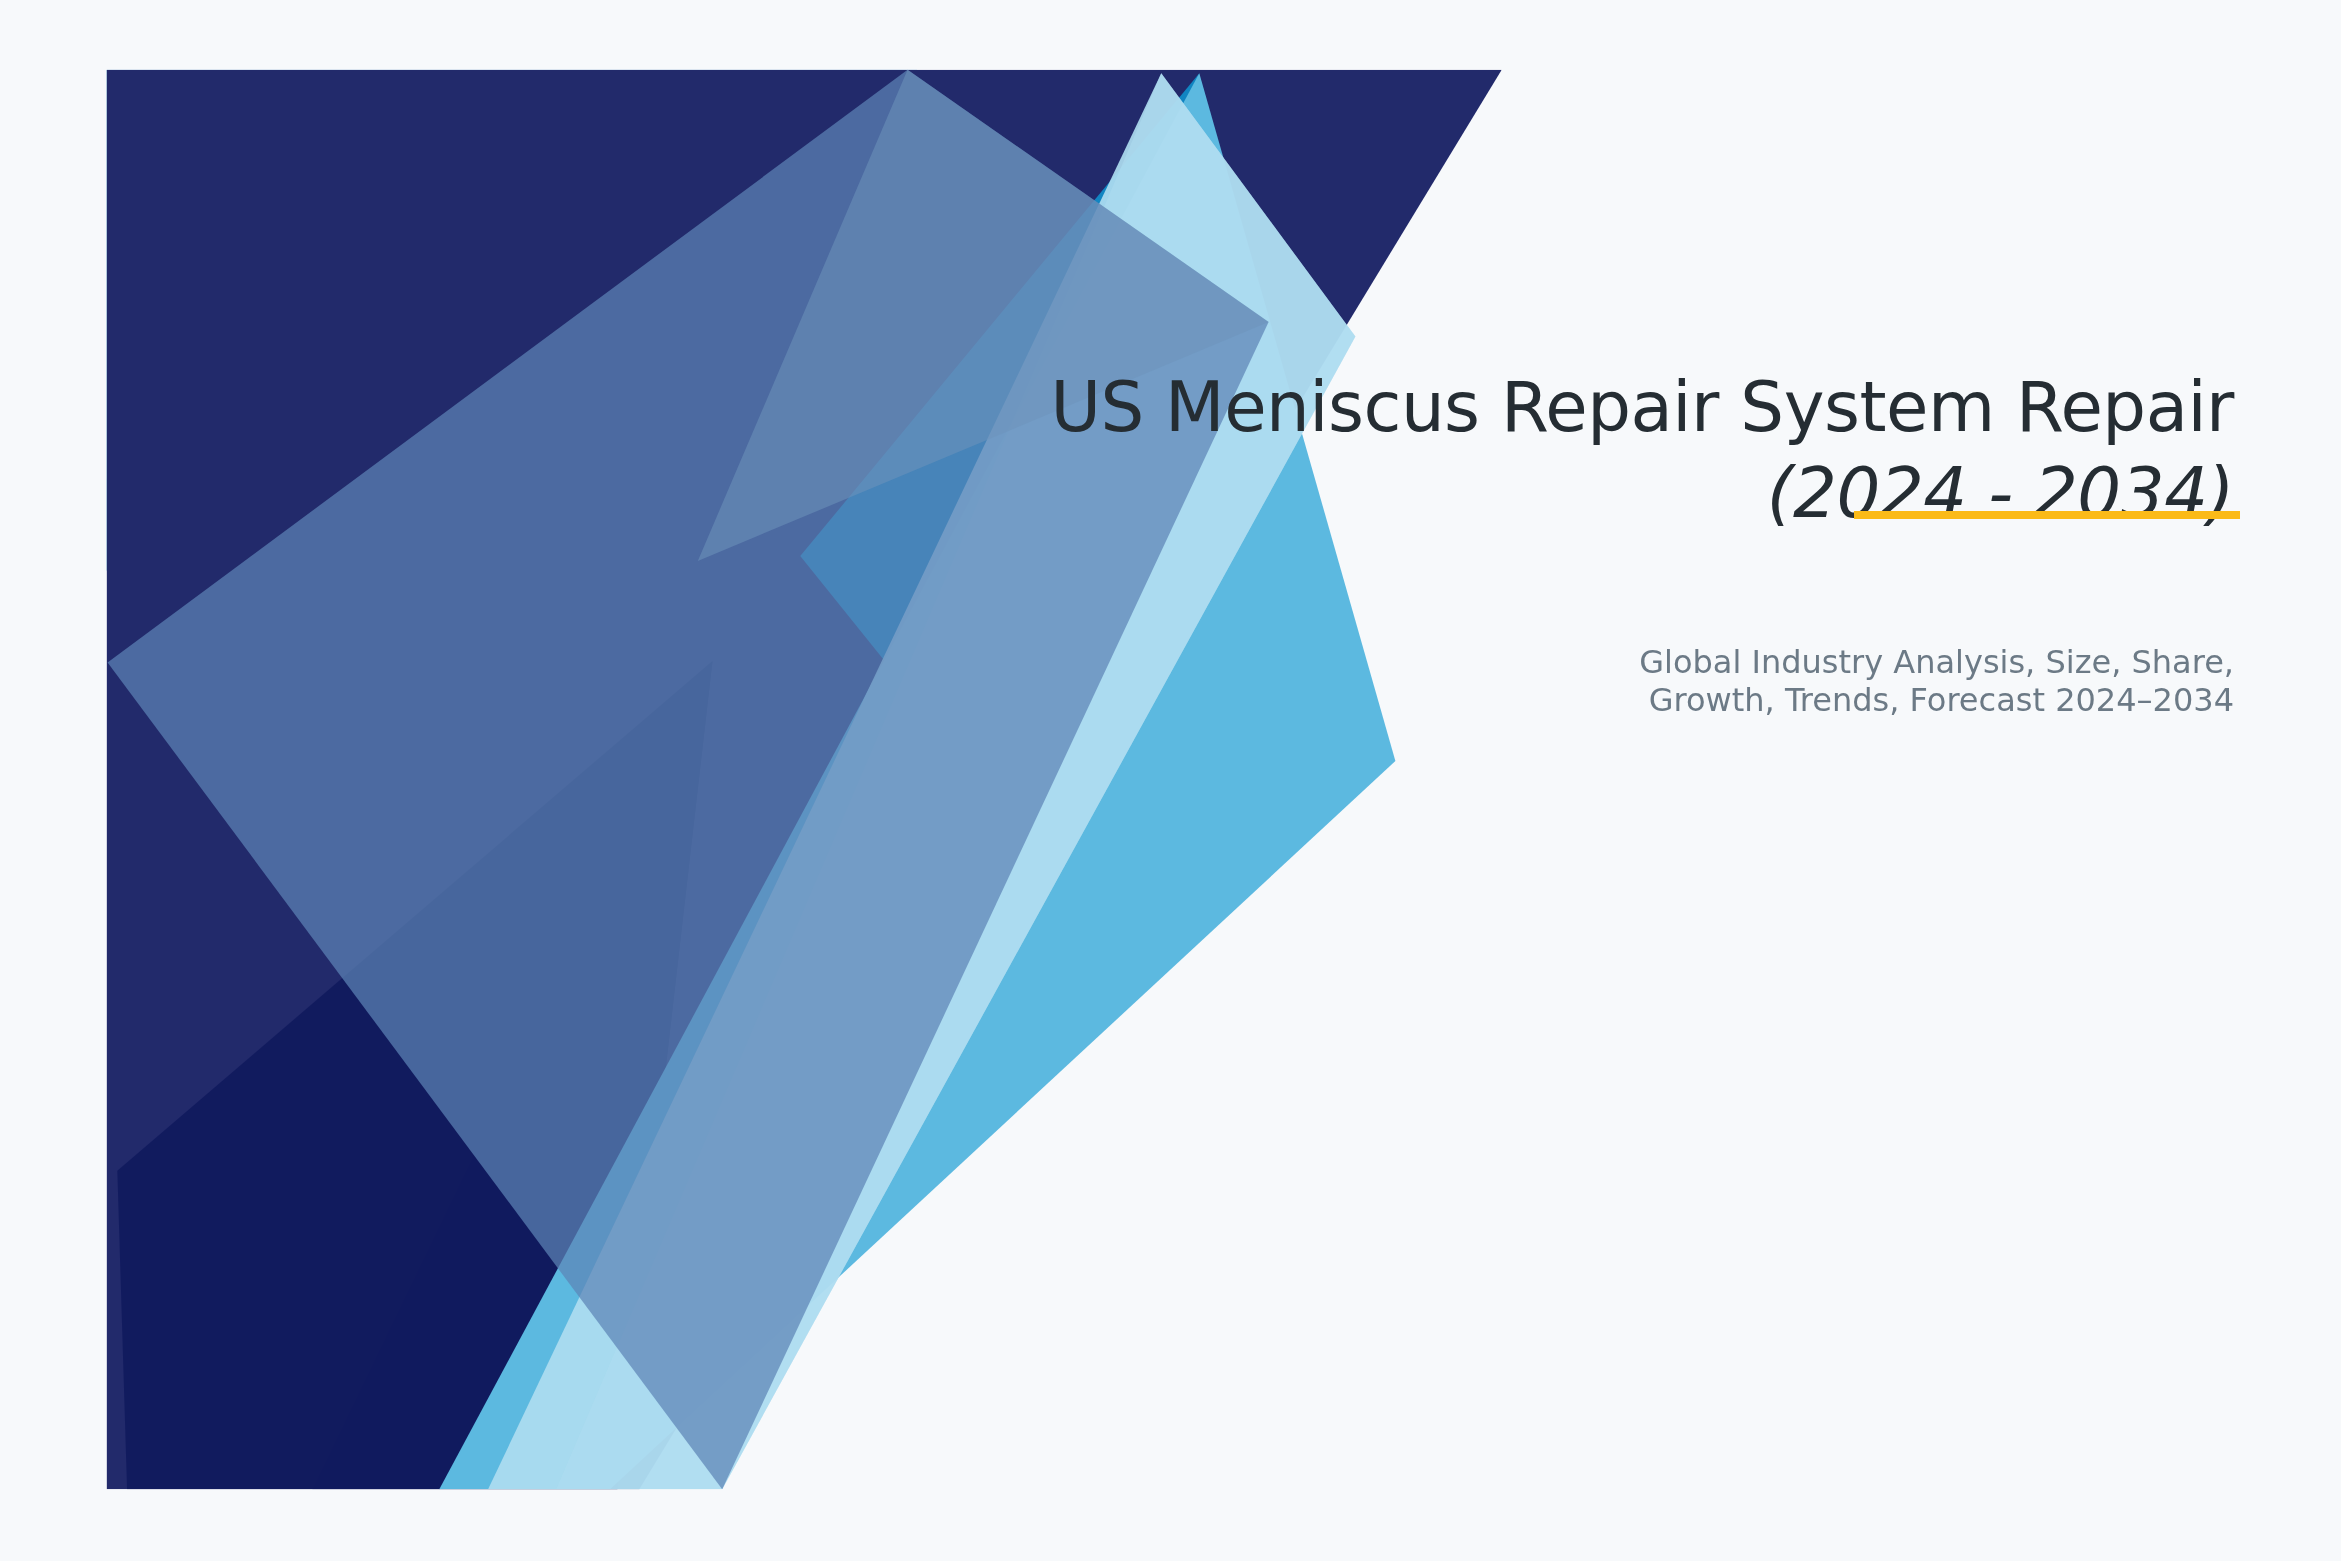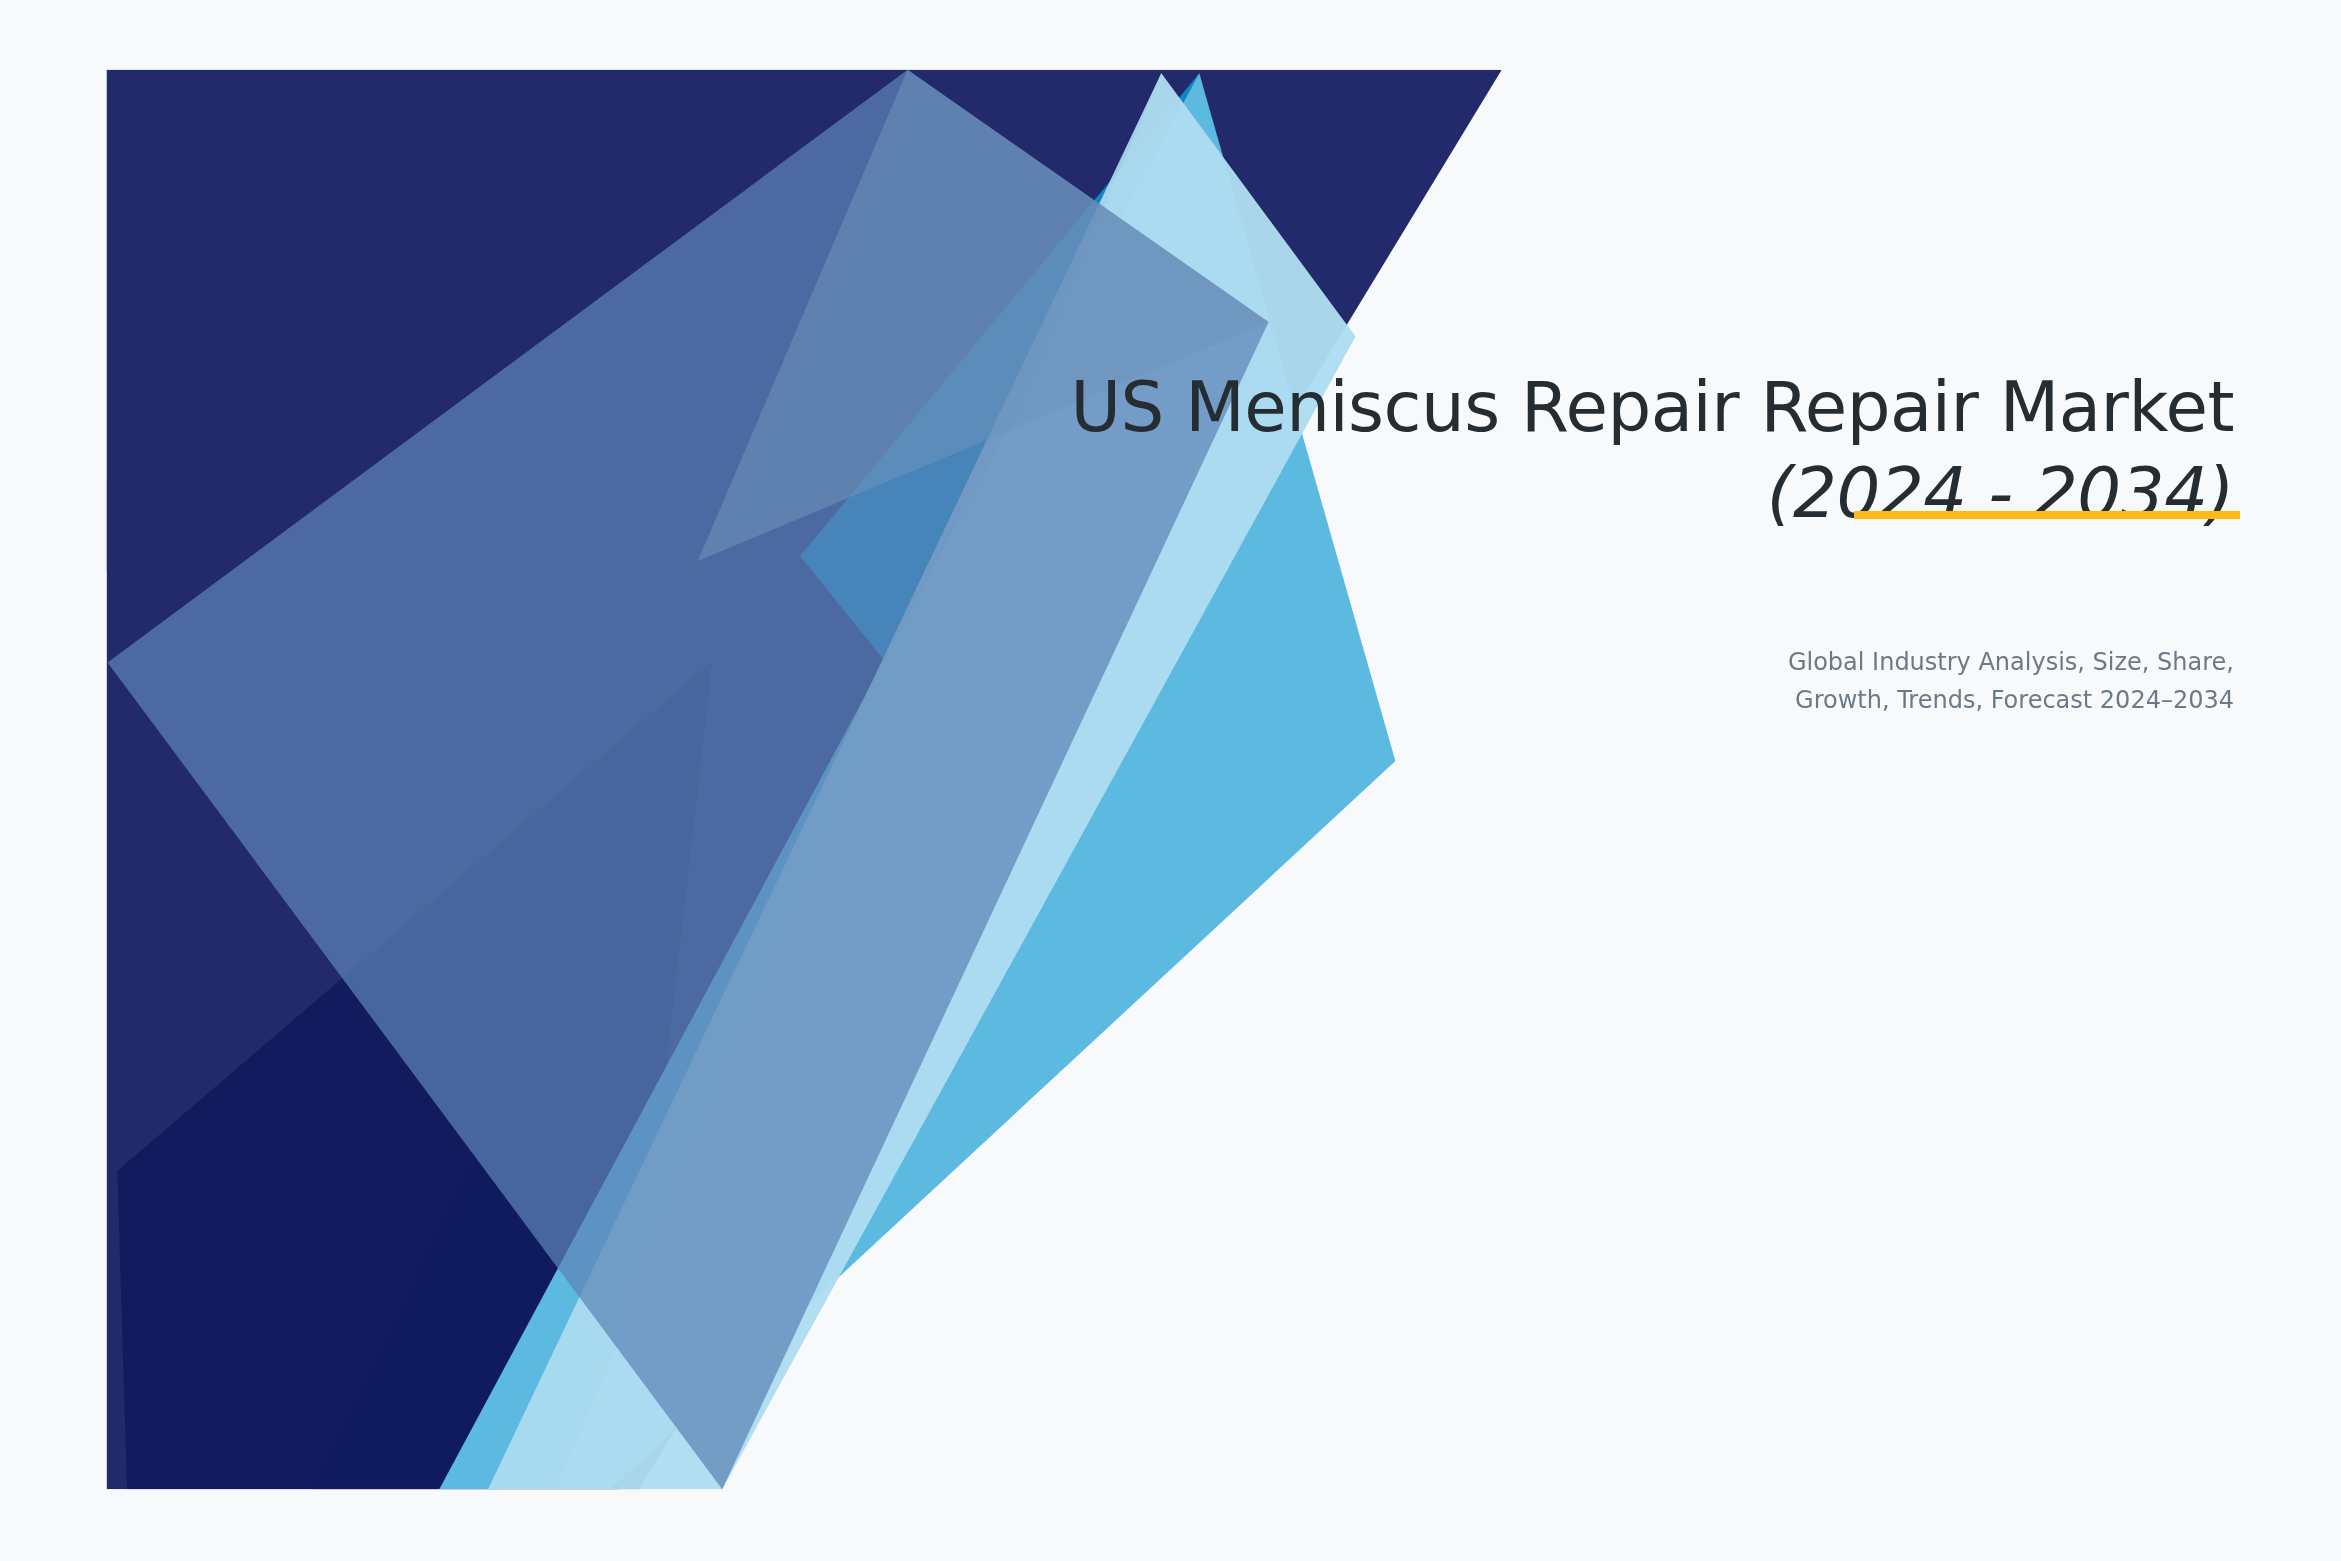--- a/index.html
+++ b/index.html
@@ -75,21 +75,21 @@
   .subtitle-block {
     position: absolute;
     right: 108px;
     top: 643px;
     width: 976px;
     text-align: right;
   }
   .subtitle-line {
     display: block;
     font-family: "DejaVu Sans", sans-serif;
-    font-size: 24px;
+    font-size: 32px;
     line-height: 38px;
     font-weight: 400;
     color: #6c7a86;
     white-space: nowrap;
   }
 </style>
 </head>
 <body>
 
 <div id="canvas">
@@ -126,21 +126,21 @@
 
         <polygon points="1860,143 2600,660 1430,1150" fill="#6d93bc" opacity="0.55"></polygon>
 
       </g>
     </svg>
   </div>
 
   <div id="text-layer">
 
     <div class="title-block">
-      <span class="title-line">US Meniscus Repair Repair Market</span>
+      <span class="title-line">US Meniscus Repair System Repair</span>
       <span class="title-line title-line-2">
         <span class="accent-underline"></span>
         <span class="tl2-text">(2024 - 2034)</span>
       </span>
     </div>
 
     <div class="subtitle-block">
       <span class="subtitle-line">Global Industry Analysis, Size, Share,</span>
       <span class="subtitle-line">Growth, Trends, Forecast 2024–2034</span>
     </div>

